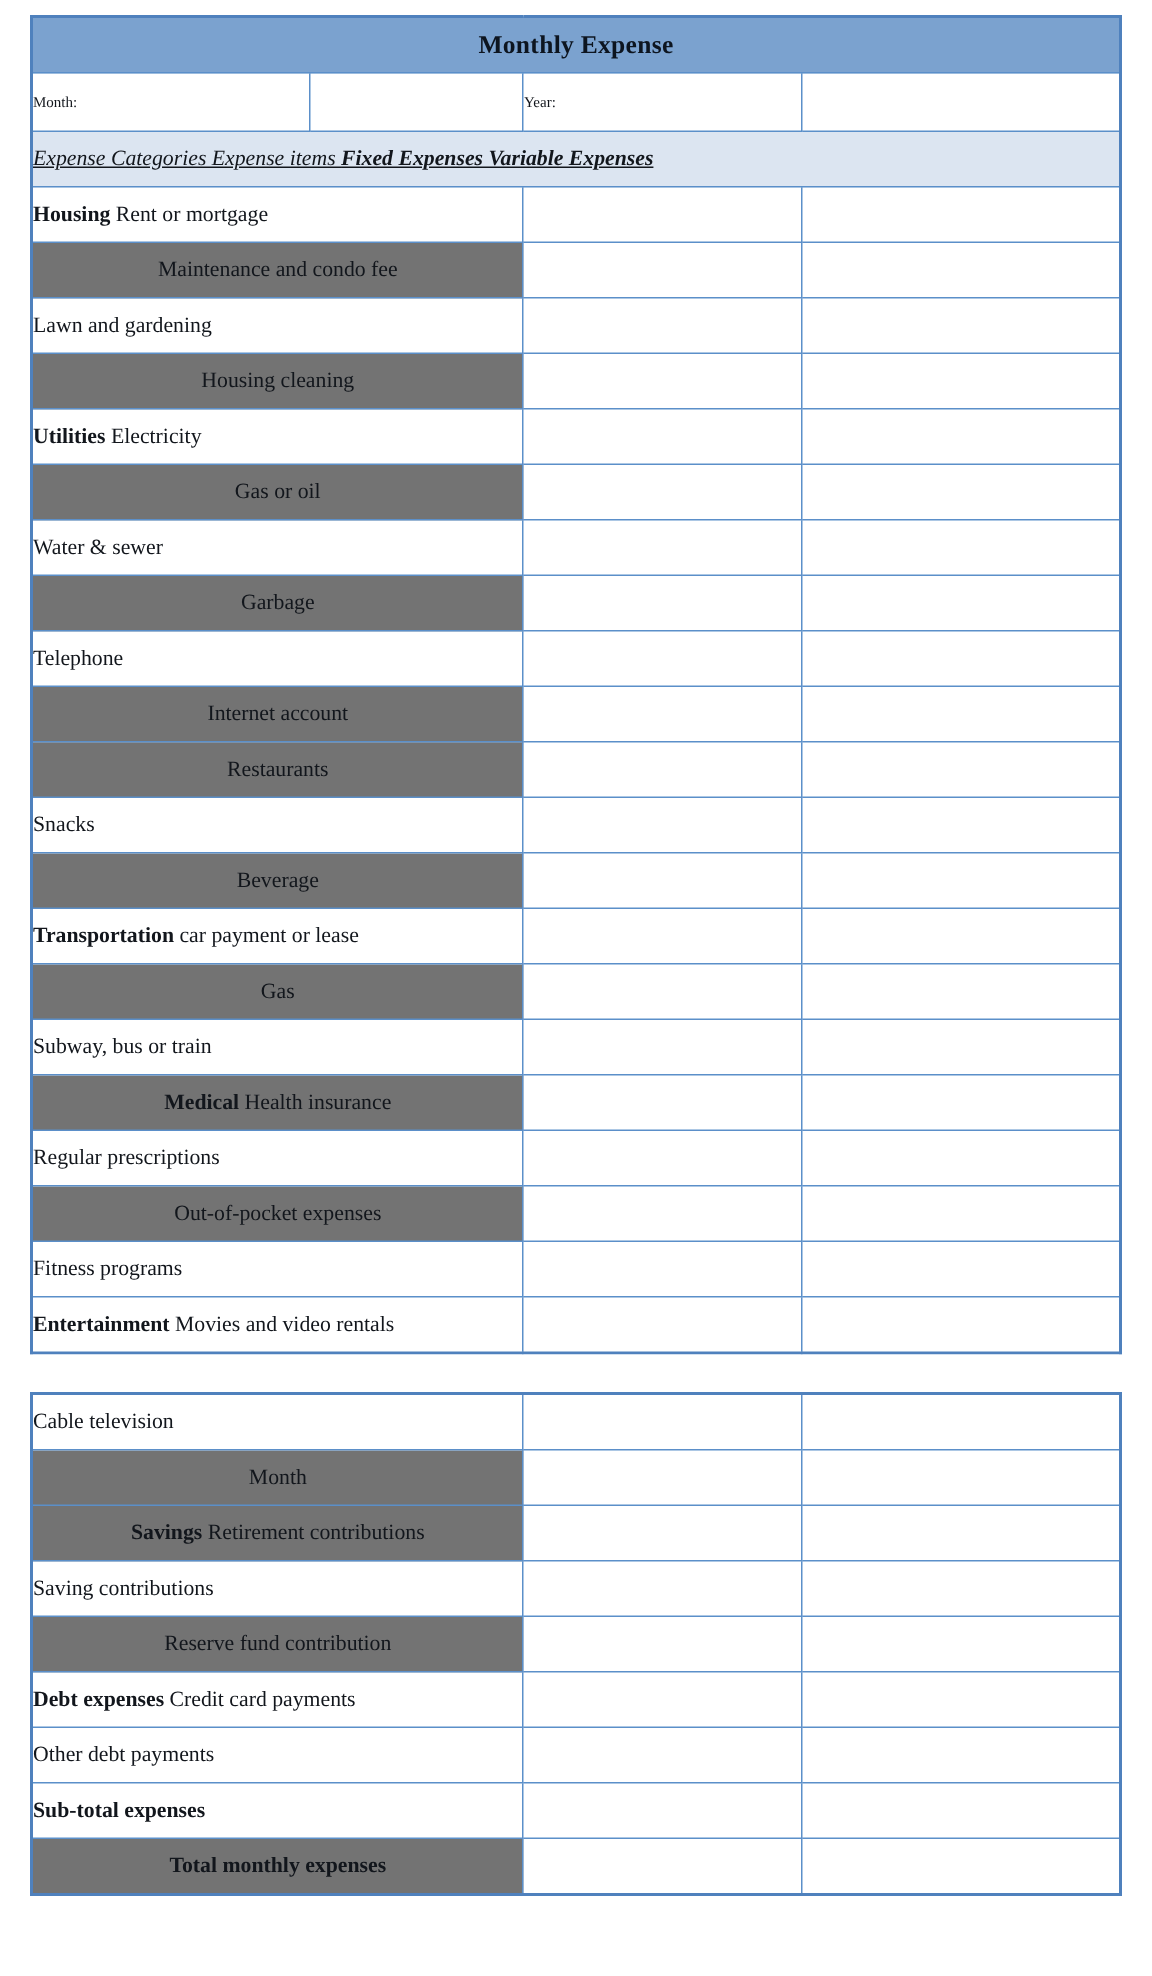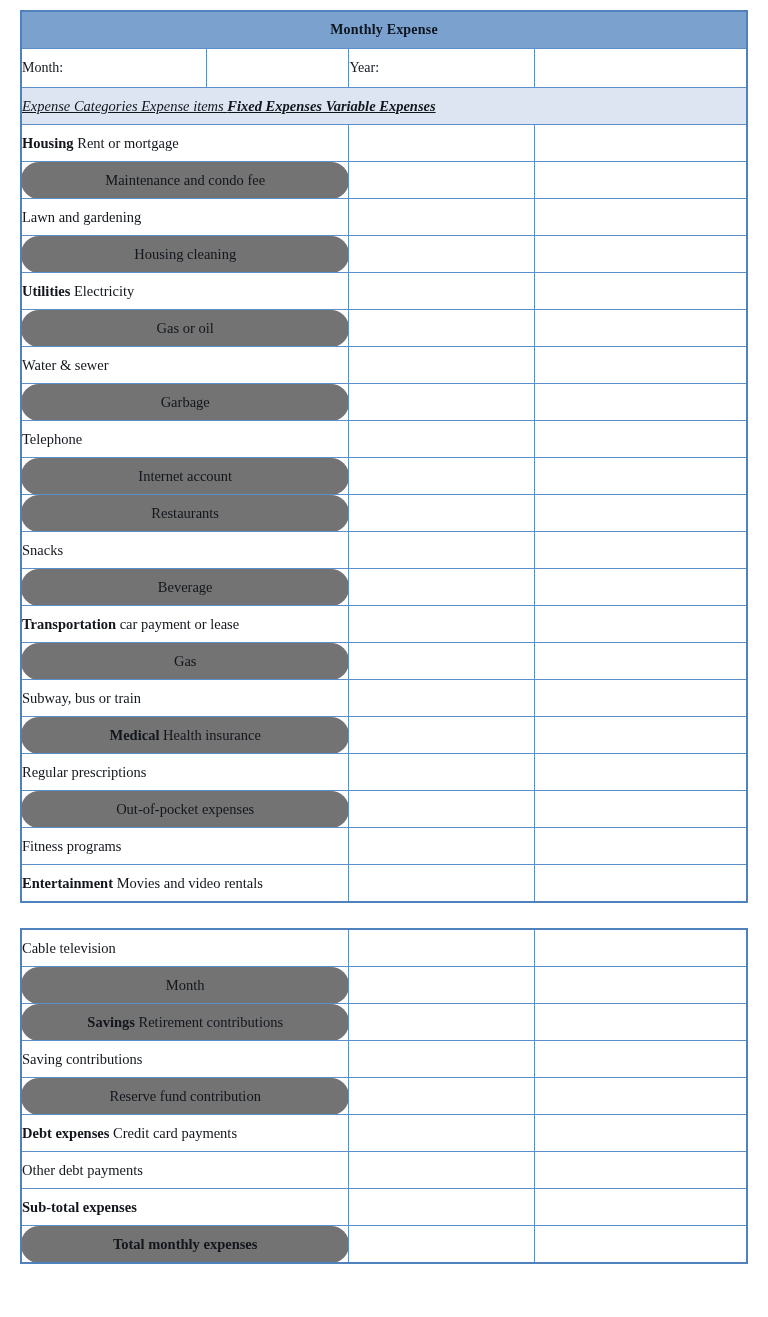--- a/index.html
+++ b/index.html
@@ -34,30 +34,30 @@
     padding: 0;
     vertical-align: middle;
     background: #ffffff;
   }
 
   
   .title-cell {
     background: #7ba2cf !important;
     text-align: center;
     font-weight: bold;
-    font-size: 14px;
+    font-size: 17px;
     height: 36px;
     letter-spacing: 0.2px;
     color: #0d1520;
   }
 
   
   .my-cell {
     height: 38px;
-    font-size: 14px;
+    font-size: 10px;
     padding-left: 8px;
   }
 
   
   .cat-header-cell {
     background: #dce5f1 !important;
     height: 36px;
     padding-left: 11px;
     font-size: 14.5px;
     font-style: italic;
@@ -68,21 +68,20 @@
     font-weight: bold;
     font-style: italic;
   }
 
   
   .item-cell {
     height: 36px;
     padding-left: 8px;
     font-size: 14.5px;
     line-height: 1.15;
-    border-radius: 18px;
   }
   .item-cell .lead {
     font-weight: bold;
   }
   tr.shaded .item-cell {
     background: #737373;
     text-align: center;
   }
   .amount-cell {
     background: #ffffff;

